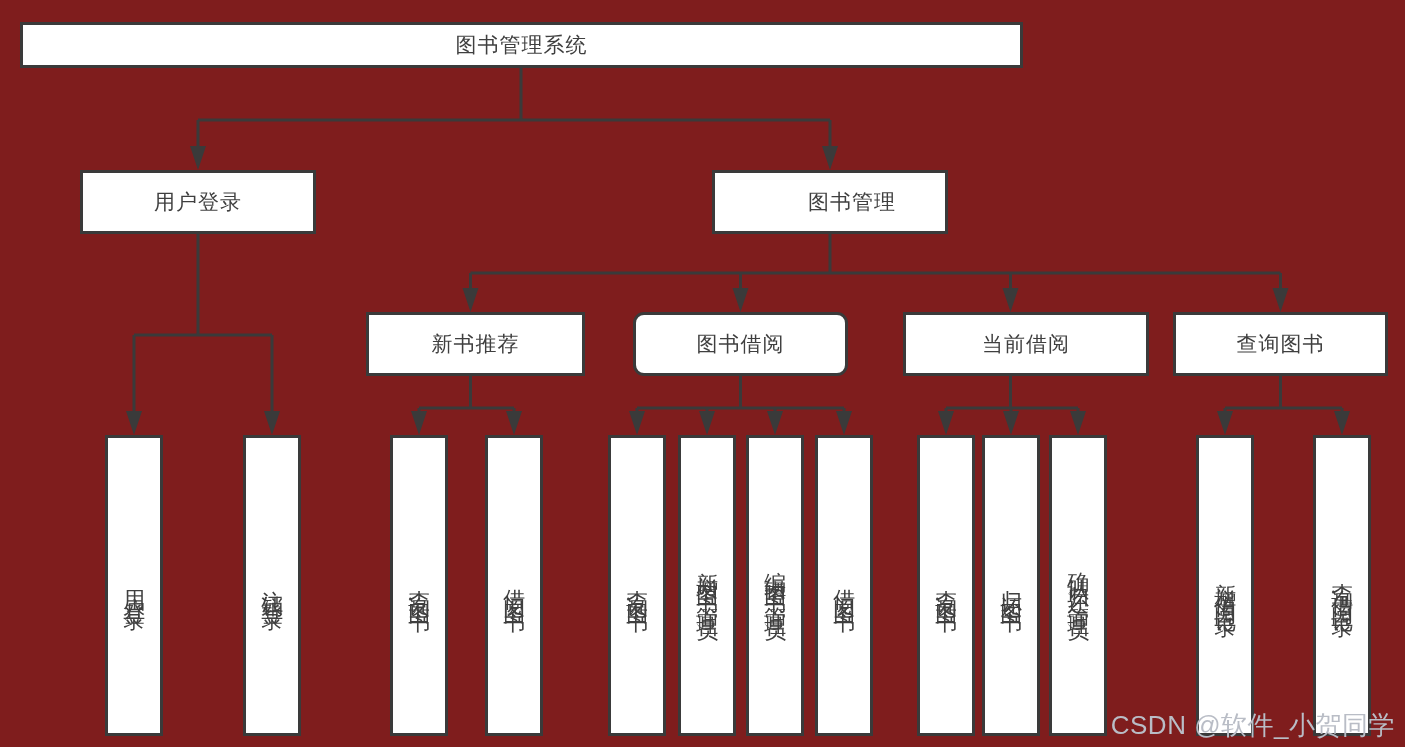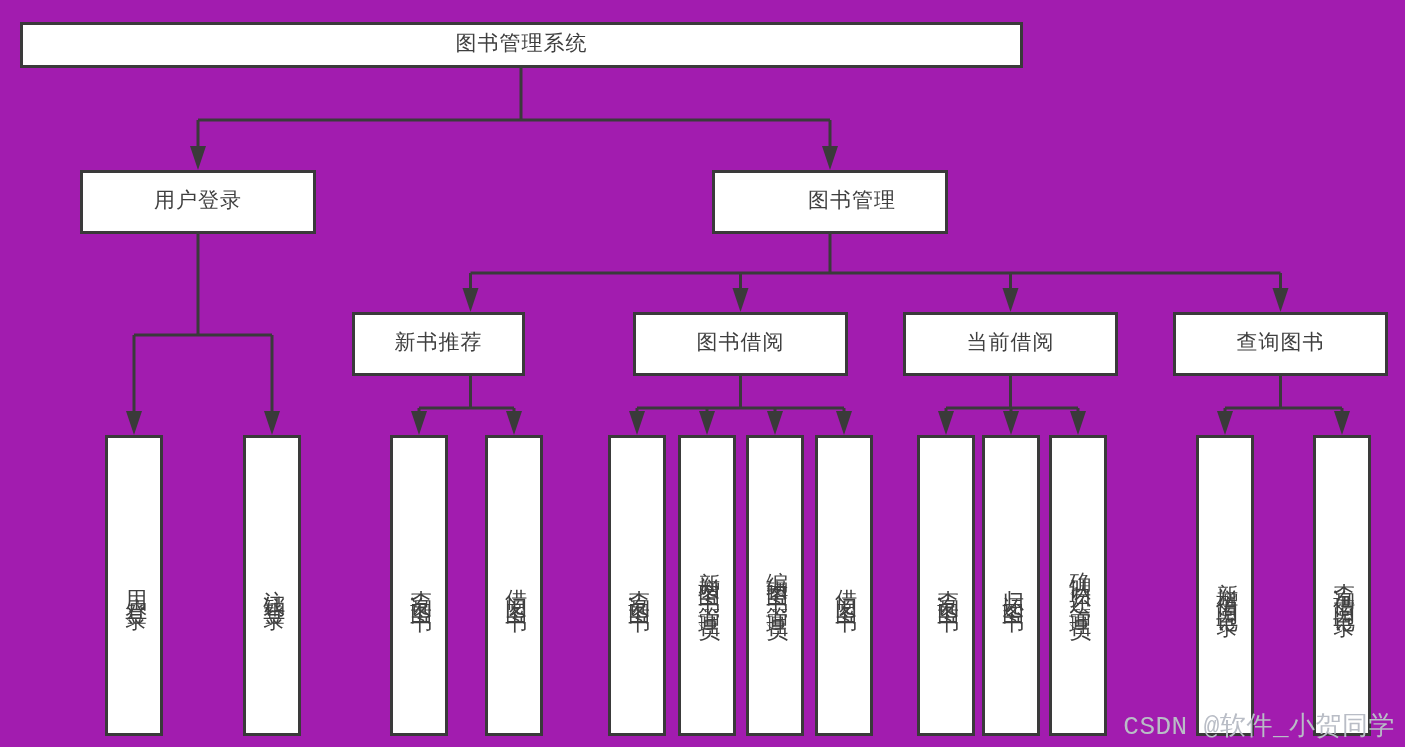--- a/index.html
+++ b/index.html
@@ -5,23 +5,22 @@
   html, body {
     margin: 0;
     padding: 0;
     background: #ffffff;
     font-family: "Liberation Sans", "DejaVu Sans", sans-serif;
   }
   .canvas {
     position: relative;
     width: 1405px;
     height: 747px;
-    background: #a21caf;
+    background: #7f1d1d;
     overflow: hidden;
-    font-family: Liberation Mono, monospace;
   }
   .wires {
     position: absolute;
     left: 0; top: 0;
     width: 1405px; height: 747px;
   }
   .box {
     position: absolute;
     box-sizing: border-box;
     border: 3px solid #3a3a3a;
@@ -88,23 +87,23 @@
       <polygon points="1225,435 1217,411 1233,411"></polygon>
       <polygon points="1342,435 1334,411 1350,411"></polygon>
     </g>
   </svg>
 
   <div class="box" style="left:20px; top:22px; width:1003px; height:46px;">图书管理系统</div>
 
   <div class="box" style="left:80px; top:170px; width:236px; height:64px;">用户登录</div>
   <div class="box" style="left:712px; top:170px; width:236px; height:64px;padding-left:44px;">图书管理</div>
 
-  <div class="box" style="left:352px; top:312px; width:173px; height:64px;">新书推荐</div>
-  <div class="box" style="left:633px; top:312px; width:215px; height:64px;">图书借阅</div>
-  <div class="box" style="left:903px; top:312px; width:215px; height:64px;">当前借阅</div>
+  <div class="box" style="left:366px; top:312px; width:219px; height:64px;">新书推荐</div>
+  <div class="box" style="left:633px; top:312px; width:215px; height:64px;border-radius:11px;">图书借阅</div>
+  <div class="box" style="left:903px; top:312px; width:246px; height:64px;">当前借阅</div>
   <div class="box" style="left:1173px; top:312px; width:215px; height:64px;">查询图书</div>
 
   <div class="box leaf" style="left:105px; top:435px; width:58px; height:301px;">用户登录</div>
   <div class="box leaf" style="left:243px; top:435px; width:58px; height:301px;">注销登录</div>
 
   <div class="box leaf" style="left:390px; top:435px; width:58px; height:301px;">查询图书</div>
   <div class="box leaf" style="left:485px; top:435px; width:58px; height:301px;">借阅图书</div>
 
   <div class="box leaf" style="left:608px; top:435px; width:58px; height:301px;">查询图书</div>
   <div class="box leaf" style="left:678px; top:435px; width:58px; height:301px;">新增图书（管理员）</div>

